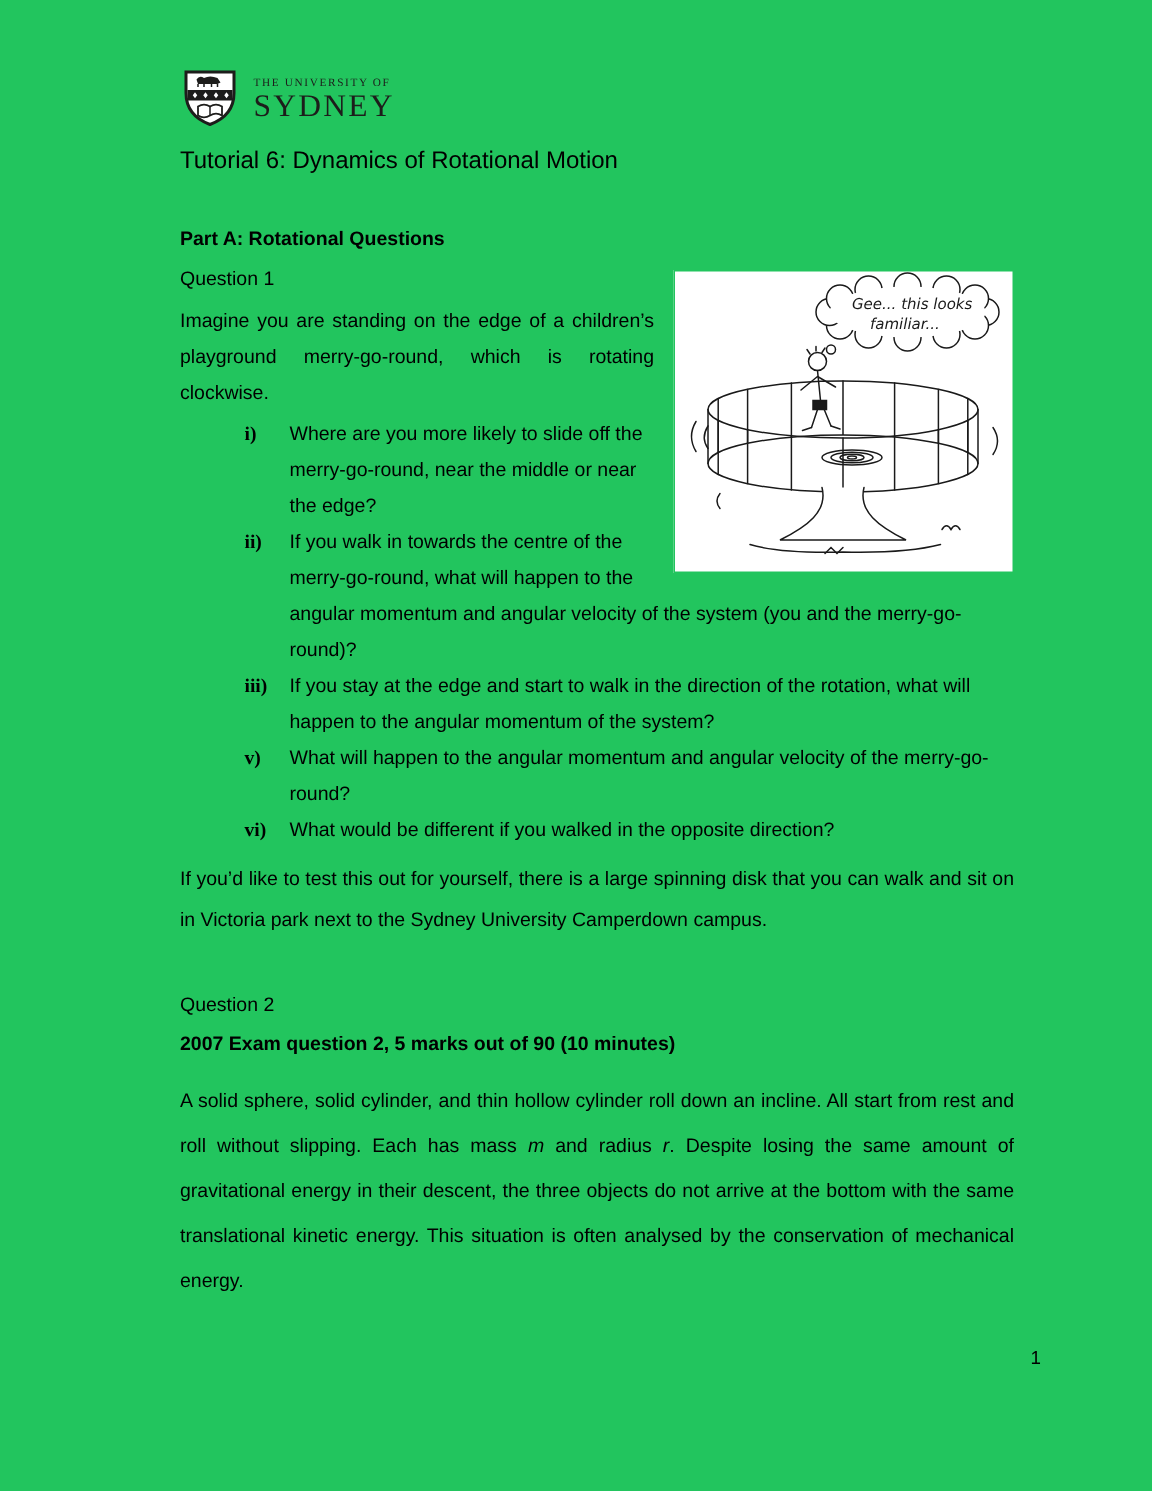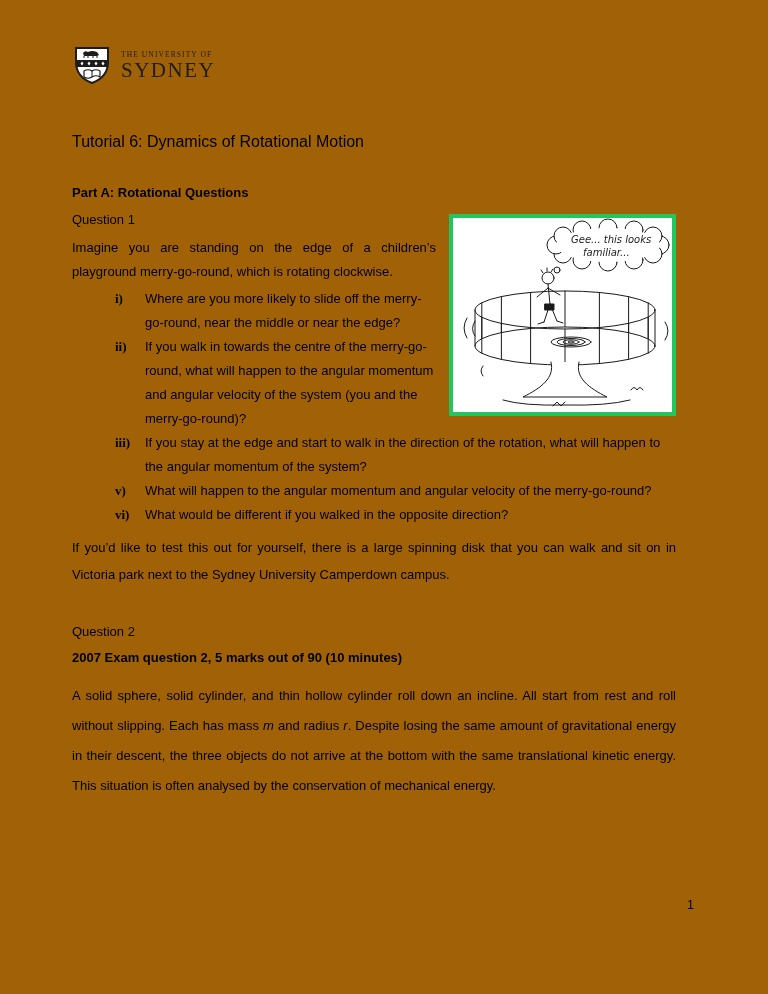--- a/index.html
+++ b/index.html
@@ -1,34 +1,34 @@
 <!DOCTYPE html>
 <html><head>
 <meta charset="utf-8">
 <style>
   * { margin:0; padding:0; box-sizing:border-box; }
   html,body { background:#fff; }
   .page {
     width:768px; height:994px; position:relative; overflow:hidden;
-    background:#a16207; color:#000;
+    background:#22c55e; color:#000;
     font-family:"Liberation Sans", sans-serif; font-size:13px;
-    padding:44px 92px 0 72px;
+    padding:44px 92px 0 120px;
   }
   .header { display:flex; justify-content:space-between; align-items:flex-start; }
   .logo { display:flex; align-items:center; gap:9px; }
   .logo-text { display:flex; flex-direction:column; justify-content:center; }
   .logo-line1 { font-family:"Liberation Serif", serif; font-size:7.5px; letter-spacing:1.1px; color:#1d1d1b; margin-bottom:1px; }
   .logo-line2 { font-family:"Liberation Serif", serif; font-size:21px; letter-spacing:1.5px; color:#1d1d1b; line-height:1; }
   .course { font-size:13px; padding-top:9px; }
-  .title { font-size:16px; font-weight:normal; margin-top:46px; }
+  .title { font-size:16px; font-weight:normal; margin-top:12px; }
   .section-heading { font-weight:bold; margin-top:34px; }
   .q-heading { font-weight:normal; margin-top:12px; }
   .q2-head { margin-top:36px; }
   .figure {
-    float:right; width:227px; height:202px; border:4px solid #22c55e;
+    float:right; width:227px; height:202px; border:1px solid #22c55e;
     margin:-22px 0 8px 13px; background:#fff;
   }
   .intro { margin-top:9px; line-height:24px; text-align:justify; }
   .qlist { margin-top:3px; margin-left:43px; line-height:24px; }
   .qlist .item { padding-left:30px; }
   .qlist .num {
     display:inline-block; width:30px; margin-left:-30px;
     font-family:"Liberation Serif", serif; font-weight:bold;
   }
   .outro { margin-top:7px; line-height:27px; text-align:justify; clear:left; }

